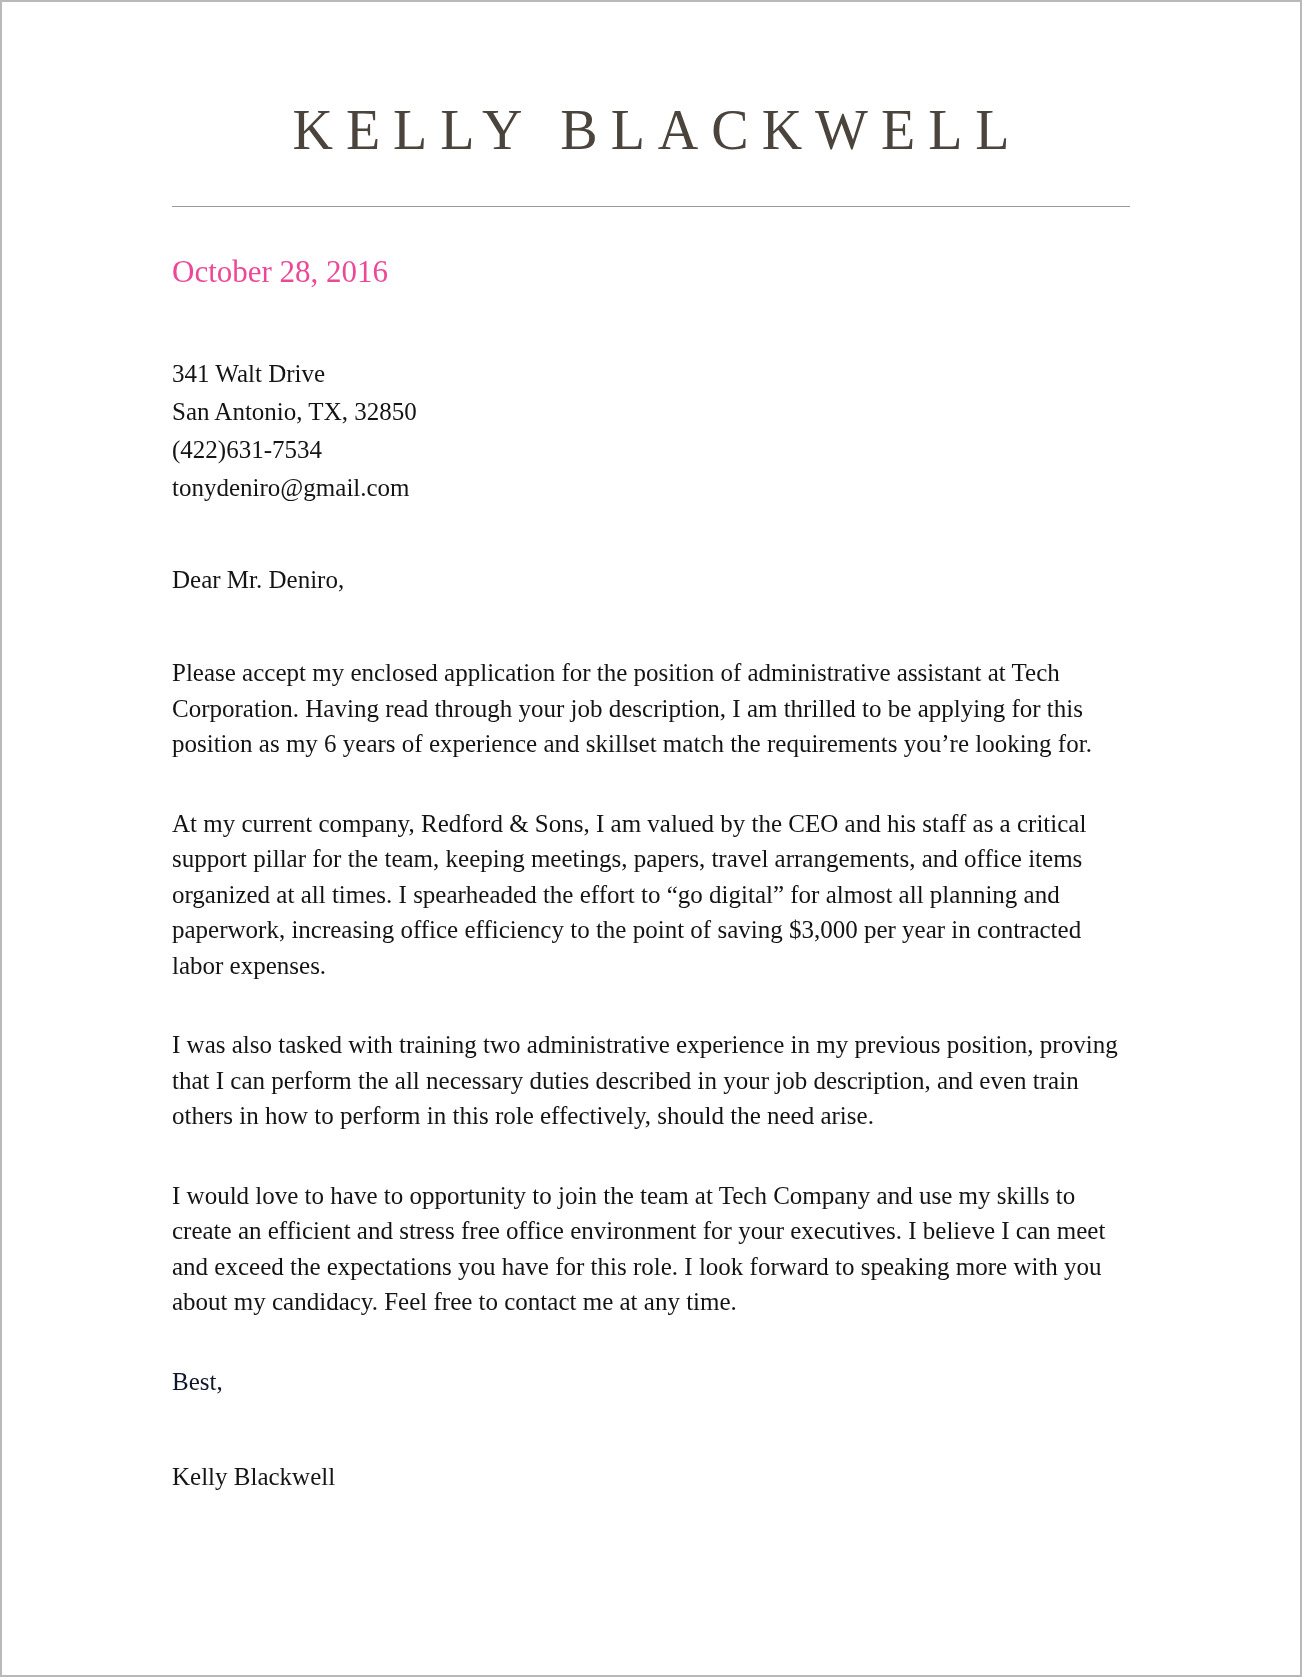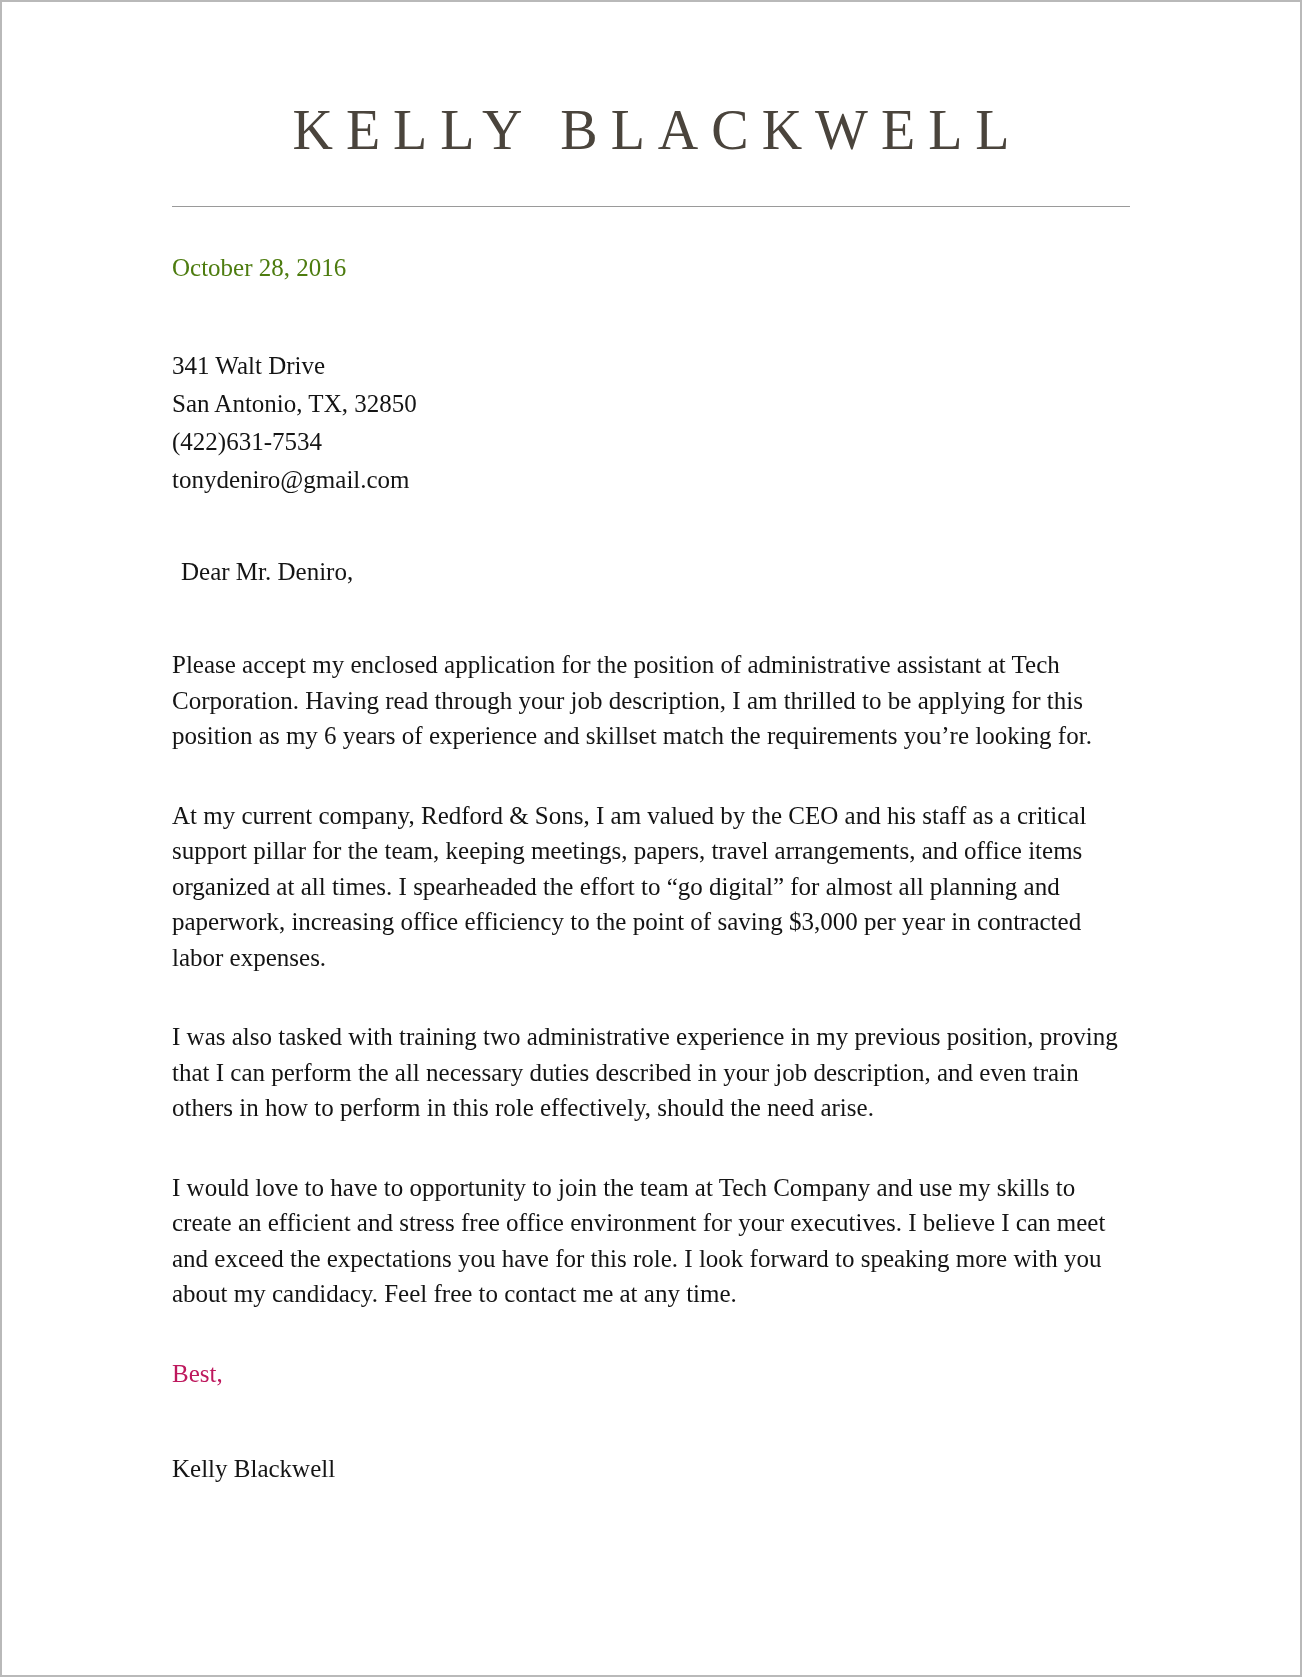--- a/index.html
+++ b/index.html
@@ -63,56 +63,56 @@
     margin: 46px 0 0 0;
     width: 100%;
   }
 
   
   .body-block {
     padding-top: 44px;
   }
 
   .date-line {
-    font-size: 25px;
+    font-size: 31px;
     line-height: 1.35;
-    color: #4d7c0f;
+    color: #ec4899;
     margin: 0 0 62px 0;
   }
 
   .address-block {
     margin: 0 0 55px 0;
   }
 
   .address-block .addr-line {
     font-size: 25px;
     line-height: 1.52;
     color: #141414;
     margin: 0;
   }
 
   .salutation {
     font-size: 25px;
     line-height: 1.4;
     color: #141414;
-    margin: 0 0 58px 9px;
+    margin: 0 0 58px 0;
   }
 
   .paragraph {
     font-size: 25px;
     line-height: 1.42;
     color: #141414;
     margin: 8px 0 44px 0;
     text-align: left;
   }
 
   .closing {
     font-size: 25px;
     line-height: 1.4;
-    color: #be185d;
+    color: #0f172a;
     margin: 0 0 60px 0;
   }
 
   .signature {
     font-size: 25px;
     line-height: 1.4;
     color: #141414;
     margin: 0;
   }
 </style>

